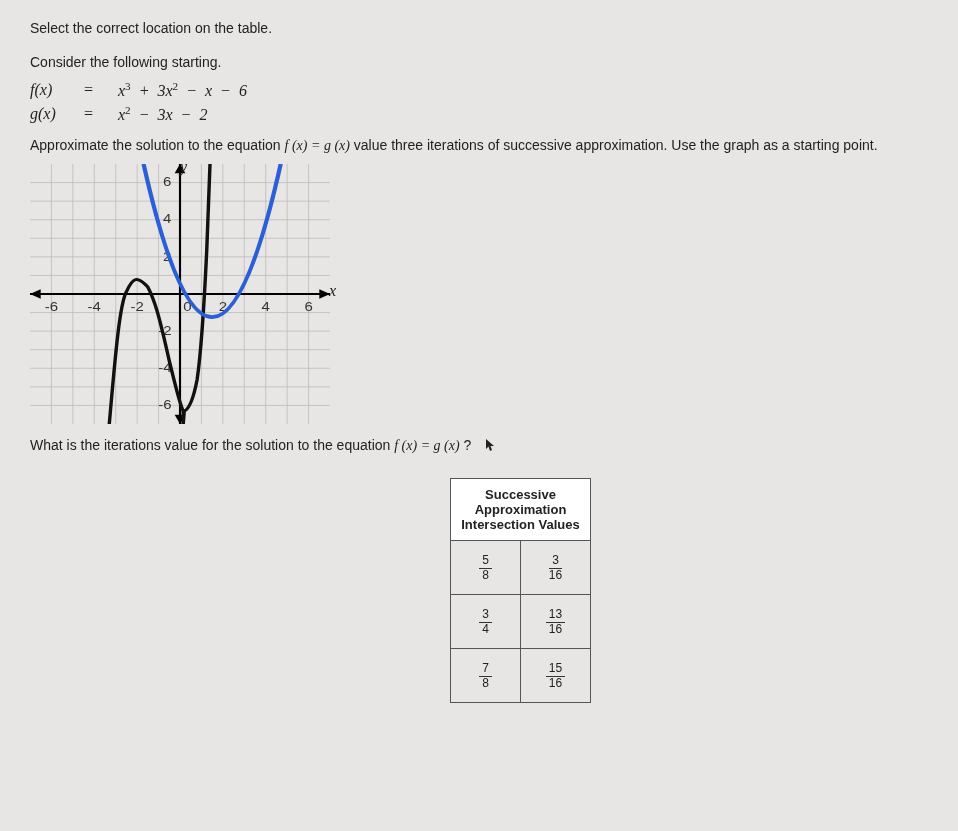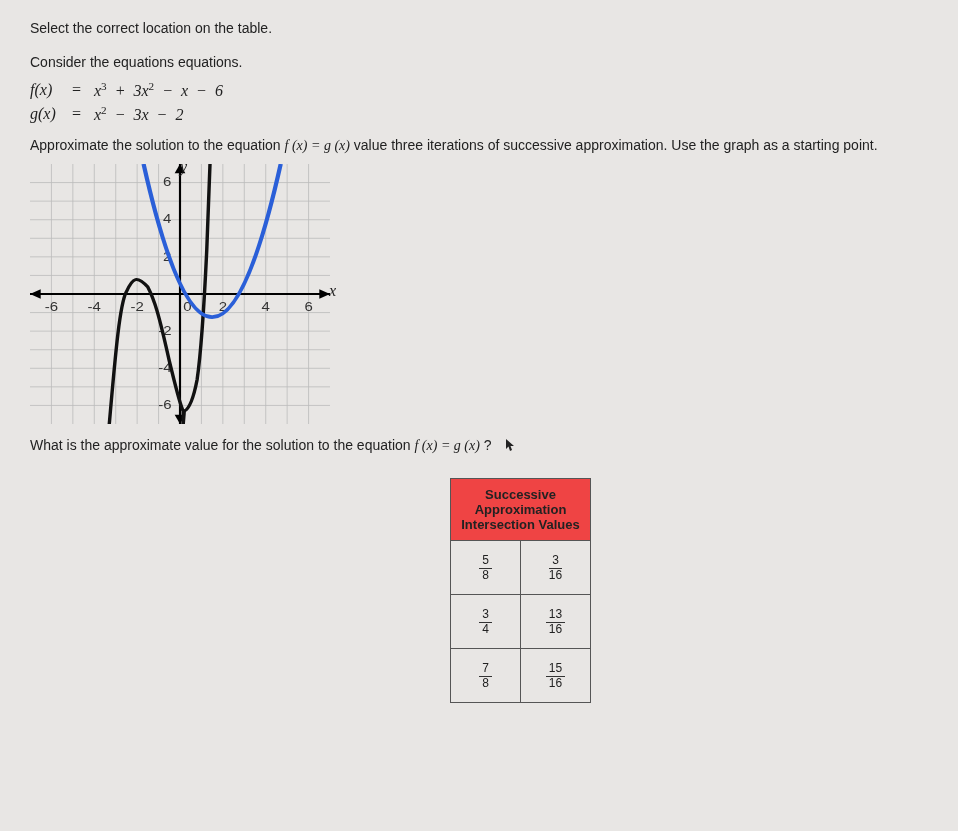--- a/index.html
+++ b/index.html
@@ -19,21 +19,21 @@
   .consider {
     font-size: 14px;
     margin-bottom: 10px;
   }
   .equations {
     font-family: 'Times New Roman', serif;
     font-size: 16px;
     margin-bottom: 12px;
     font-style: italic;
   }
-  .eq-row { display: flex; align-items: center; gap: 2px; margin-bottom: 4px; }
+  .eq-row { display: flex; align-items: center; gap: 14px; margin-bottom: 4px; }
   .eq-lhs { width: 40px; }
   .eq-eq { width: 20px; font-style: normal; }
   .eq-rhs { font-style: italic; }
   .sup { font-size: 0.7em; vertical-align: super; font-style: normal; }
   .approx-text {
     font-size: 14px;
     margin-bottom: 10px;
   }
   .serif-i { font-family: 'Times New Roman', serif; font-style: italic; text-align: center; }
   .graph-wrap {
@@ -77,21 +77,21 @@
   }
   table.approx {
     border-collapse: collapse;
     font-size: 13px;
   }
   table.approx th {
     border: 1px solid #555;
     padding: 8px 10px;
     font-weight: bold;
     text-align: center;
-    background: #ef4444;
+    background: #ffffff;
   }
   table.approx td {
     border: 1px solid #555;
     text-align: center;
     width: 70px;
     height: 54px;
     cursor: pointer;
   }
   .frac {
     display: inline-flex;
@@ -102,21 +102,21 @@
     line-height: 1.1;
   }
   .frac .num { border-bottom: 1px solid #333; padding: 0 3px; }
   .frac .den { padding: 0 3px; }
 </style>
 </head>
 <body>
 
 <div class="instruction">Select the correct location on the table.</div>
 
-<div class="consider">Consider the equations equations.</div>
+<div class="consider">Consider the following starting.</div>
 
 <div class="equations">
   <div class="eq-row">
     <span class="eq-lhs">f(x)</span>
     <span class="eq-eq">=</span>
     <span class="eq-rhs">x<span class="sup">3</span> &nbsp;+&nbsp; 3x<span class="sup">2</span> &nbsp;−&nbsp; x &nbsp;−&nbsp; 6</span>
   </div>
   <div class="eq-row">
     <span class="eq-lhs">g(x)</span>
     <span class="eq-eq">=</span>
@@ -188,21 +188,21 @@
 
       <path d="M -3.3 -7 C -3 -3, -2.8 -0.5, -2.5 0.125 C -2.2 0.9, -2 1, -1.5 0.375 C -1.2 -0.3, -1 -1, -0.5 -3.6 C -0.2 -5, 0 -6, 0.15 -6.3 L 0.15 -7" stroke="#111" stroke-width="0.16" fill="none"></path>
       <path d="M 0.15 -7 L 0.2 -6.3 C 0.4 -6.2, 0.6 -5.8, 0.8 -4.6 C 1 -3, 1.1 -1.3, 1.25 2.4 L 1.4 7" stroke="#111" stroke-width="0.16" fill="none"></path>
 
       <path d="M -1.7 7 Q 1.5 -9.5 4.7 7" stroke="#2a5fd8" stroke-width="0.2" fill="none"></path>
     </g>
   </svg>
 </div>
 
 <div class="question">
-  <span>What is the approximate value for the solution to the equation </span>
+  <span>What is the iterations value for the solution to the equation </span>
   <span class="serif-i">f (x)  =  g (x)</span>
   <span>?</span>
   <span class="cursor">
     <svg viewBox="0 0 10 14">
         <path d="M1 1 L1 11 L3.5 8.5 L5 13 L7 12 L5.5 8 L9 8 Z" fill="#222"></path>
       </svg>
   </span>
 </div>
 
 <div class="table-wrap">

